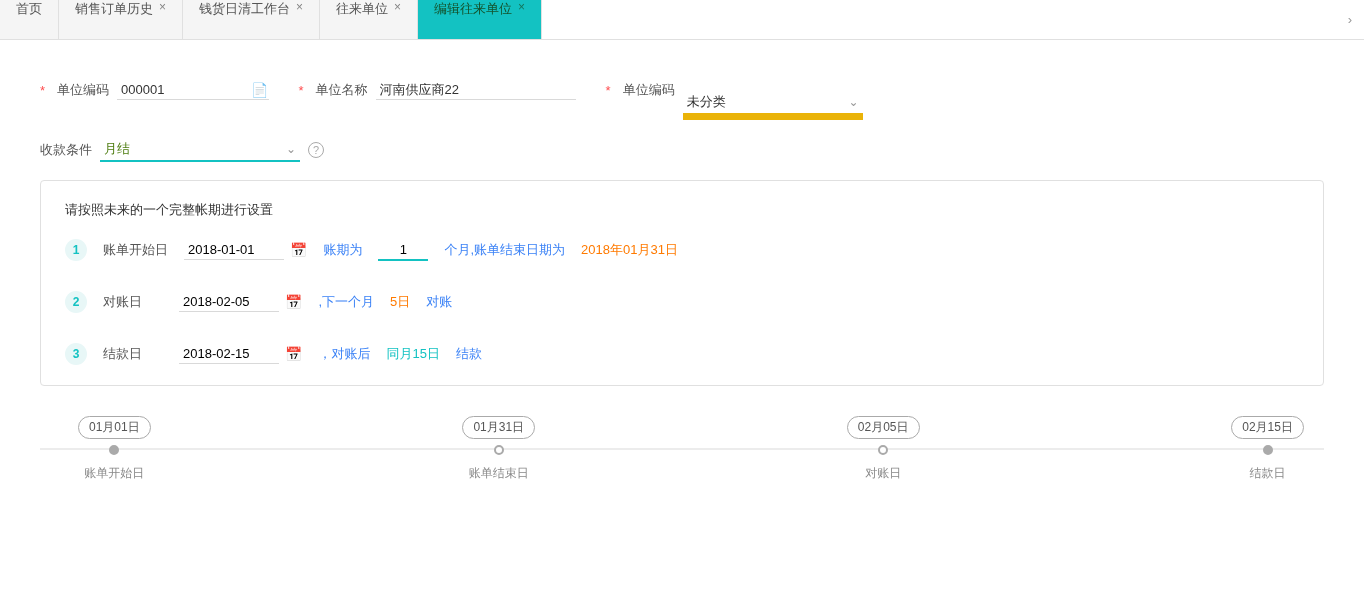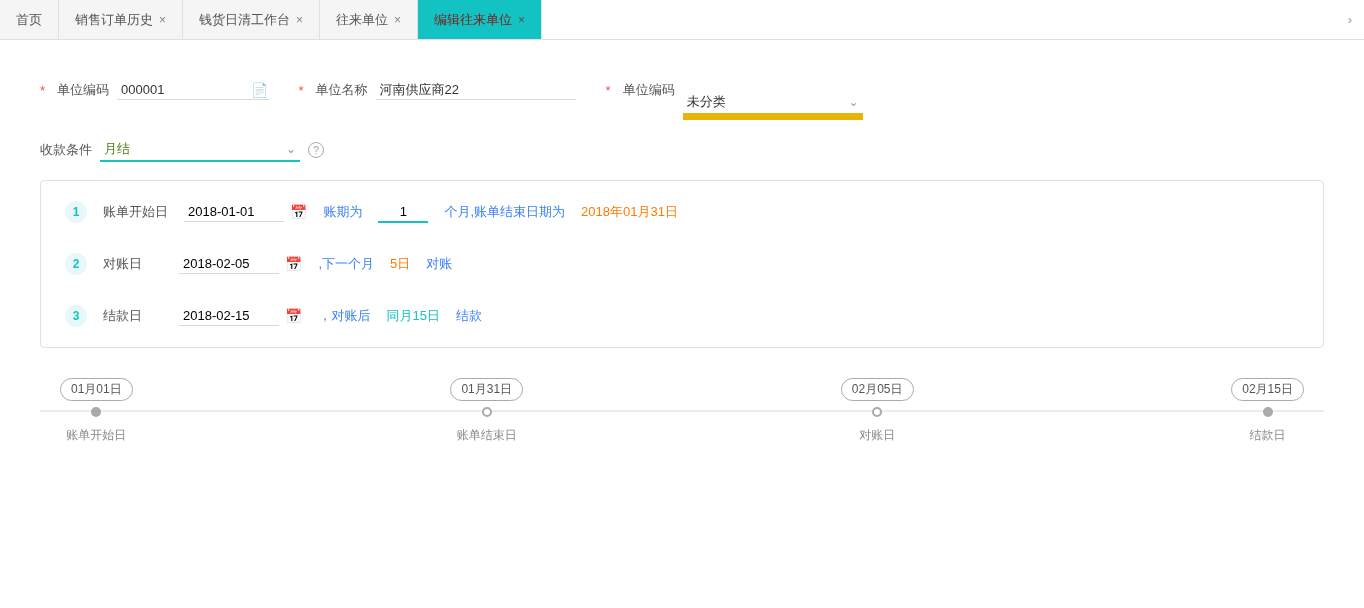--- a/index.html
+++ b/index.html
@@ -9,34 +9,33 @@
     .tab-bar {
       display: flex;
       align-items: stretch;
       background: #fff;
       border-bottom: 1px solid #e0e0e0;
       height: 40px;
       padding-left: 0;
     }
     .tab-item {
       display: flex;
-      align-items: center;
-      padding: 12px 16px;
+      padding: 0 16px;
       cursor: pointer;
       font-size: 13px;
       color: #555;
       border-right: 1px solid #e0e0e0;
       white-space: nowrap;
       gap: 6px;
       background: #f5f5f5;
     }
     .tab-item:first-child { border-left: none; }
     .tab-item.active {
       background: #13c2c2;
-      color: #7f1d1d;
+      color: #14532d;
     }
     .tab-close {
       font-size: 12px;
       color: inherit;
       opacity: 0.7;
       cursor: pointer;
     }
     .tab-more-btn {
       margin-left: auto;
       display: flex;
@@ -261,20 +260,21 @@
       transform: translateY(-50%);
       z-index: 0;
     }
     .timeline-points {
       display: flex;
       align-items: flex-end;
       width: 100%;
       justify-content: space-between;
       position: relative;
       z-index: 1;
+      margin-left: 18px;
     }
     .timeline-point {
       display: flex;
       flex-direction: column;
       align-items: center;
       gap: 6px;
     }
     .timeline-dot {
       width: 10px;
       height: 10px;
@@ -357,20 +357,21 @@
       <span class="form-label">收款条件</span>
       <div class="payment-select">
         <span class="payment-value">月结</span>
         <span class="dropdown-icon">⌄</span>
       </div>
       <div class="help-icon">?</div>
     </div>
   </div>
 
   <div class="card-section">
+    <div class="card-title">请按照未来的一个完整帐期进行设置</div>
 
     <div class="step-row">
       <div class="step-num">1</div>
       <span class="step-label">账单开始日</span>
       <div class="step-date-input">
         <input type="text" value="2018-01-01" style="border-top: none; border-right: none; border-left: none; border-image: initial; border-bottom: 1px solid rgb(217, 217, 217); outline: none; font-size: 13px; width: 100px; padding: 2px 4px;">
         <span class="calendar-icon">📅</span>
       </div>
       <span class="step-text">账期为</span>
       <input type="text" value="1" class="step-month-input" style="">

